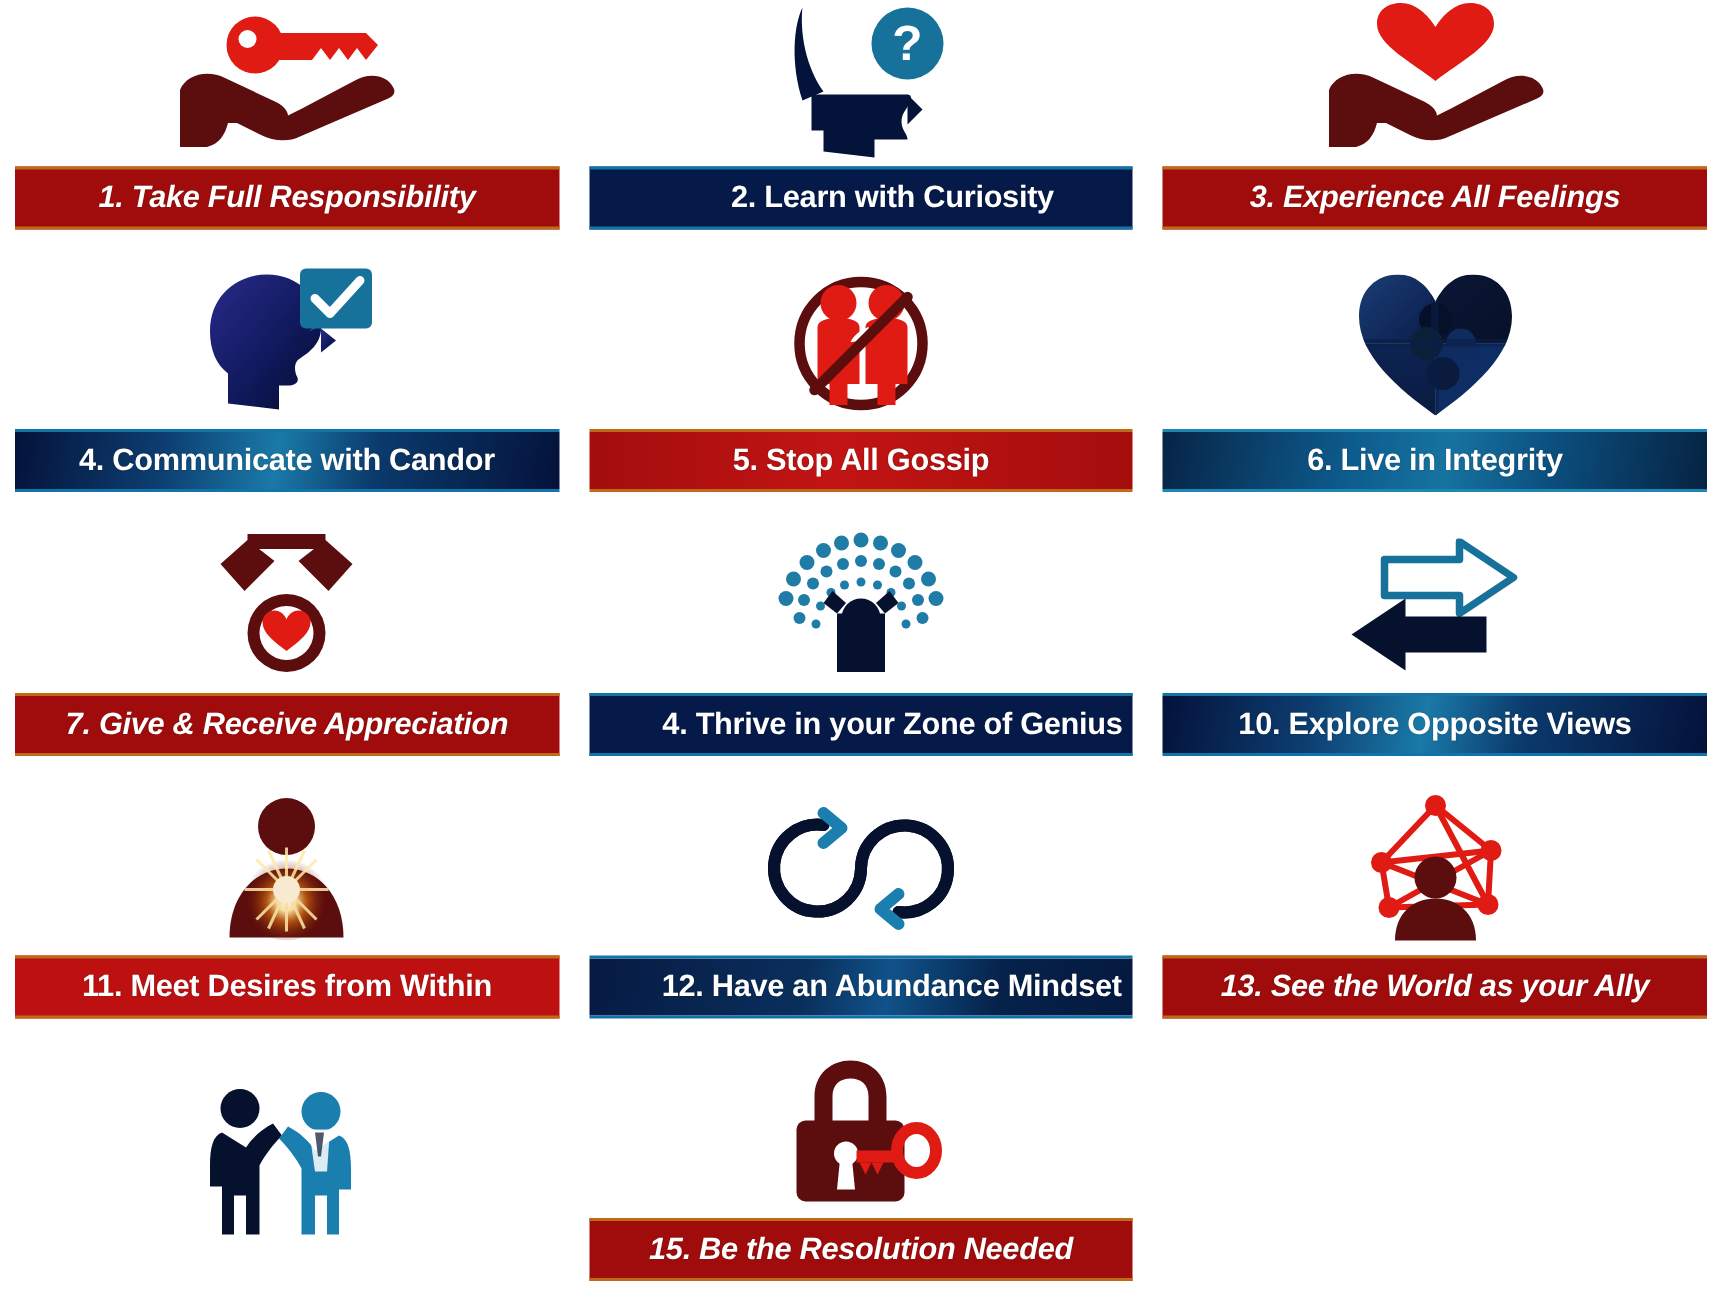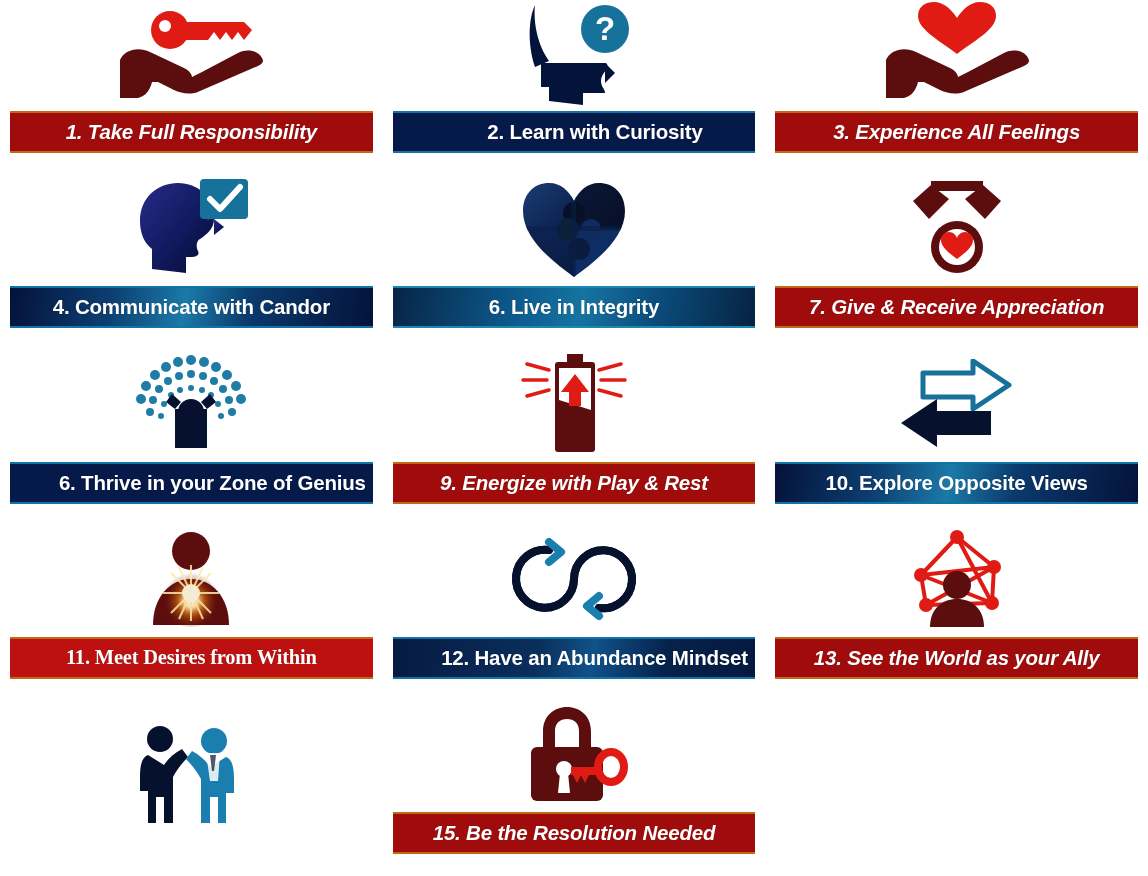--- a/index.html
+++ b/index.html
@@ -55,21 +55,20 @@
   .bar.red{
     background:#a00c0c;
     border-top:2px solid #c06a16;
     border-bottom:2px solid #c06a16;
     font-style:italic;
   }
   .bar.red-bright{
     background:#bd1111;
     border-top:2px solid #c06a16;
     border-bottom:2px solid #c06a16;
-    font-family:Liberation Serif, serif;
   }
   .bar.red-grad{
     background:linear-gradient(90deg,#a30d0d 0%,#c21414 45%,#a50d0d 100%);
     border-top:2px solid #c06a16;
     border-bottom:2px solid #c06a16;
   }
   .bar.navy{
     background:#061a4a;
     border-top:2px solid #1273a8;
     border-bottom:2px solid #1273a8;
@@ -152,20 +151,34 @@
         <path d="M14 44 C14 20 32 6 52 6 C72 6 88 20 88 42 C88 52 80 58 74 62 C70 64 70 70 72 74 C74 78 70 80 66 80 L60 80 L60 96 L26 92 L26 72 C18 66 14 56 14 44 Z" fill="url(#g4)"></path>
         <path d="M88 42 L98 50 L88 58 Z" fill="url(#g4)"></path>
         <rect x="74" y="2" width="48" height="40" rx="4" fill="#16719b"></rect>
         <path d="M80 44 L96 36 L94 32 Z" fill="#16719b"></path>
         <path d="M84 22 L94 32 L114 10" stroke="#ffffff" stroke-width="6" fill="none" stroke-linecap="round" stroke-linejoin="round"></path>
       </svg>
     </div>
     <div class="bar navy-grad">4. Communicate with Candor</div>
   </div>
 
+  <div class="cell">
+    <div class="icon-wrap">
+      <svg width="106" height="106" viewBox="0 0 106 106" aria-hidden="true">
+        <circle cx="53" cy="53" r="41" fill="none" stroke="#5c0d0d" stroke-width="7"></circle>
+        <circle cx="38" cy="26" r="12" fill="#e01b14"></circle>
+        <path d="M24 42 C24 38 30 36 38 36 C46 36 52 38 52 42 L52 80 L44 80 L44 94 L32 94 L32 80 L24 80 Z" fill="#e01b14"></path>
+        <circle cx="70" cy="26" r="12" fill="#e01b14"></circle>
+        <path d="M56 42 C56 38 62 36 70 36 C78 36 84 38 84 42 L84 80 L76 80 L76 94 L64 94 L64 80 L56 80 Z" fill="#e01b14"></path>
+        <path d="M58 42 C52 44 48 48 46 52 C52 52 56 50 60 48" fill="#ffffff"></path>
+        <path d="M22 84 L84 22" stroke="#5c0d0d" stroke-width="7" stroke-linecap="round"></path>
+      </svg>
+    </div>
+    <div class="bar red-grad">5. Stop All Gossip</div>
+  </div>
 
   <div class="cell">
     <div class="icon-wrap">
       <svg width="106" height="100" viewBox="0 0 106 100" aria-hidden="true">
         <defs>
           <linearGradient id="g6a" x1="0" y1="0" x2="1" y2="1">
             <stop offset="0%" stop-color="#1b3f77"></stop>
             <stop offset="100%" stop-color="#0a1c4a"></stop>
           </linearGradient>
           <linearGradient id="g6b" x1="0" y1="0" x2="1" y2="1">
@@ -252,42 +265,23 @@
             <circle cx="95" cy="62" r="3"></circle>
         </g>
         <g fill="#061130">
           <path d="M46 40 L40 48 L49 55 L55 48 Z"></path>
           <path d="M84 40 L90 48 L81 55 L75 48 Z"></path>
           <circle cx="65" cy="58" r="13"></circle>
           <path d="M49 55 L81 55 L81 94 L49 94 Z"></path>
         </g>
       </svg>
     </div>
-    <div class="bar navy">6. Thrive in your Zone of Genius</div>
-  </div>
-
-  <div class="cell">
-    <div class="icon-wrap">
-      <svg width="110" height="104" viewBox="0 0 110 104" aria-hidden="true">
-        <g stroke="#e01b14" stroke-width="3.5" stroke-linecap="round">
-          <line x1="8" y1="12" x2="30" y2="18"></line>
-          <line x1="4" y1="28" x2="28" y2="28"></line>
-          <line x1="8" y1="44" x2="30" y2="38"></line>
-          <line x1="102" y1="12" x2="80" y2="18"></line>
-          <line x1="106" y1="28" x2="82" y2="28"></line>
-          <line x1="102" y1="44" x2="80" y2="38"></line>
-        </g>
-        <rect x="48" y="2" width="16" height="8" fill="#5c0d0d"></rect>
-        <rect x="36" y="10" width="40" height="90" rx="3" fill="#5c0d0d"></rect>
-        <path d="M40 16 L72 16 L72 58 L40 48 Z" fill="#ffffff"></path>
-        <path d="M56 22 L70 40 L62 40 L62 54 L50 54 L50 40 L42 40 Z" fill="#e01b14"></path>
-      </svg>
-    </div>
-    <div class="bar red">9. Energize with Play &amp; Rest</div>
-  </div>
+    <div class="bar navy">4. Thrive in your Zone of Genius</div>
+  </div>
+
 
   <div class="cell">
     <div class="icon-wrap">
       <svg width="120" height="90" viewBox="0 0 120 90" aria-hidden="true">
         <path d="M76 2 L112 26 L76 50 L76 38 L26 38 L26 14 L76 14 Z" fill="#ffffff" stroke="#16719b" stroke-width="5" stroke-linejoin="round"></path>
         <path d="M40 40 L4 64 L40 88 L40 76 L94 76 L94 52 L40 52 Z" fill="#06112e"></path>
       </svg>
     </div>
     <div class="bar navy-grad">10. Explore Opposite Views</div>
   </div>

